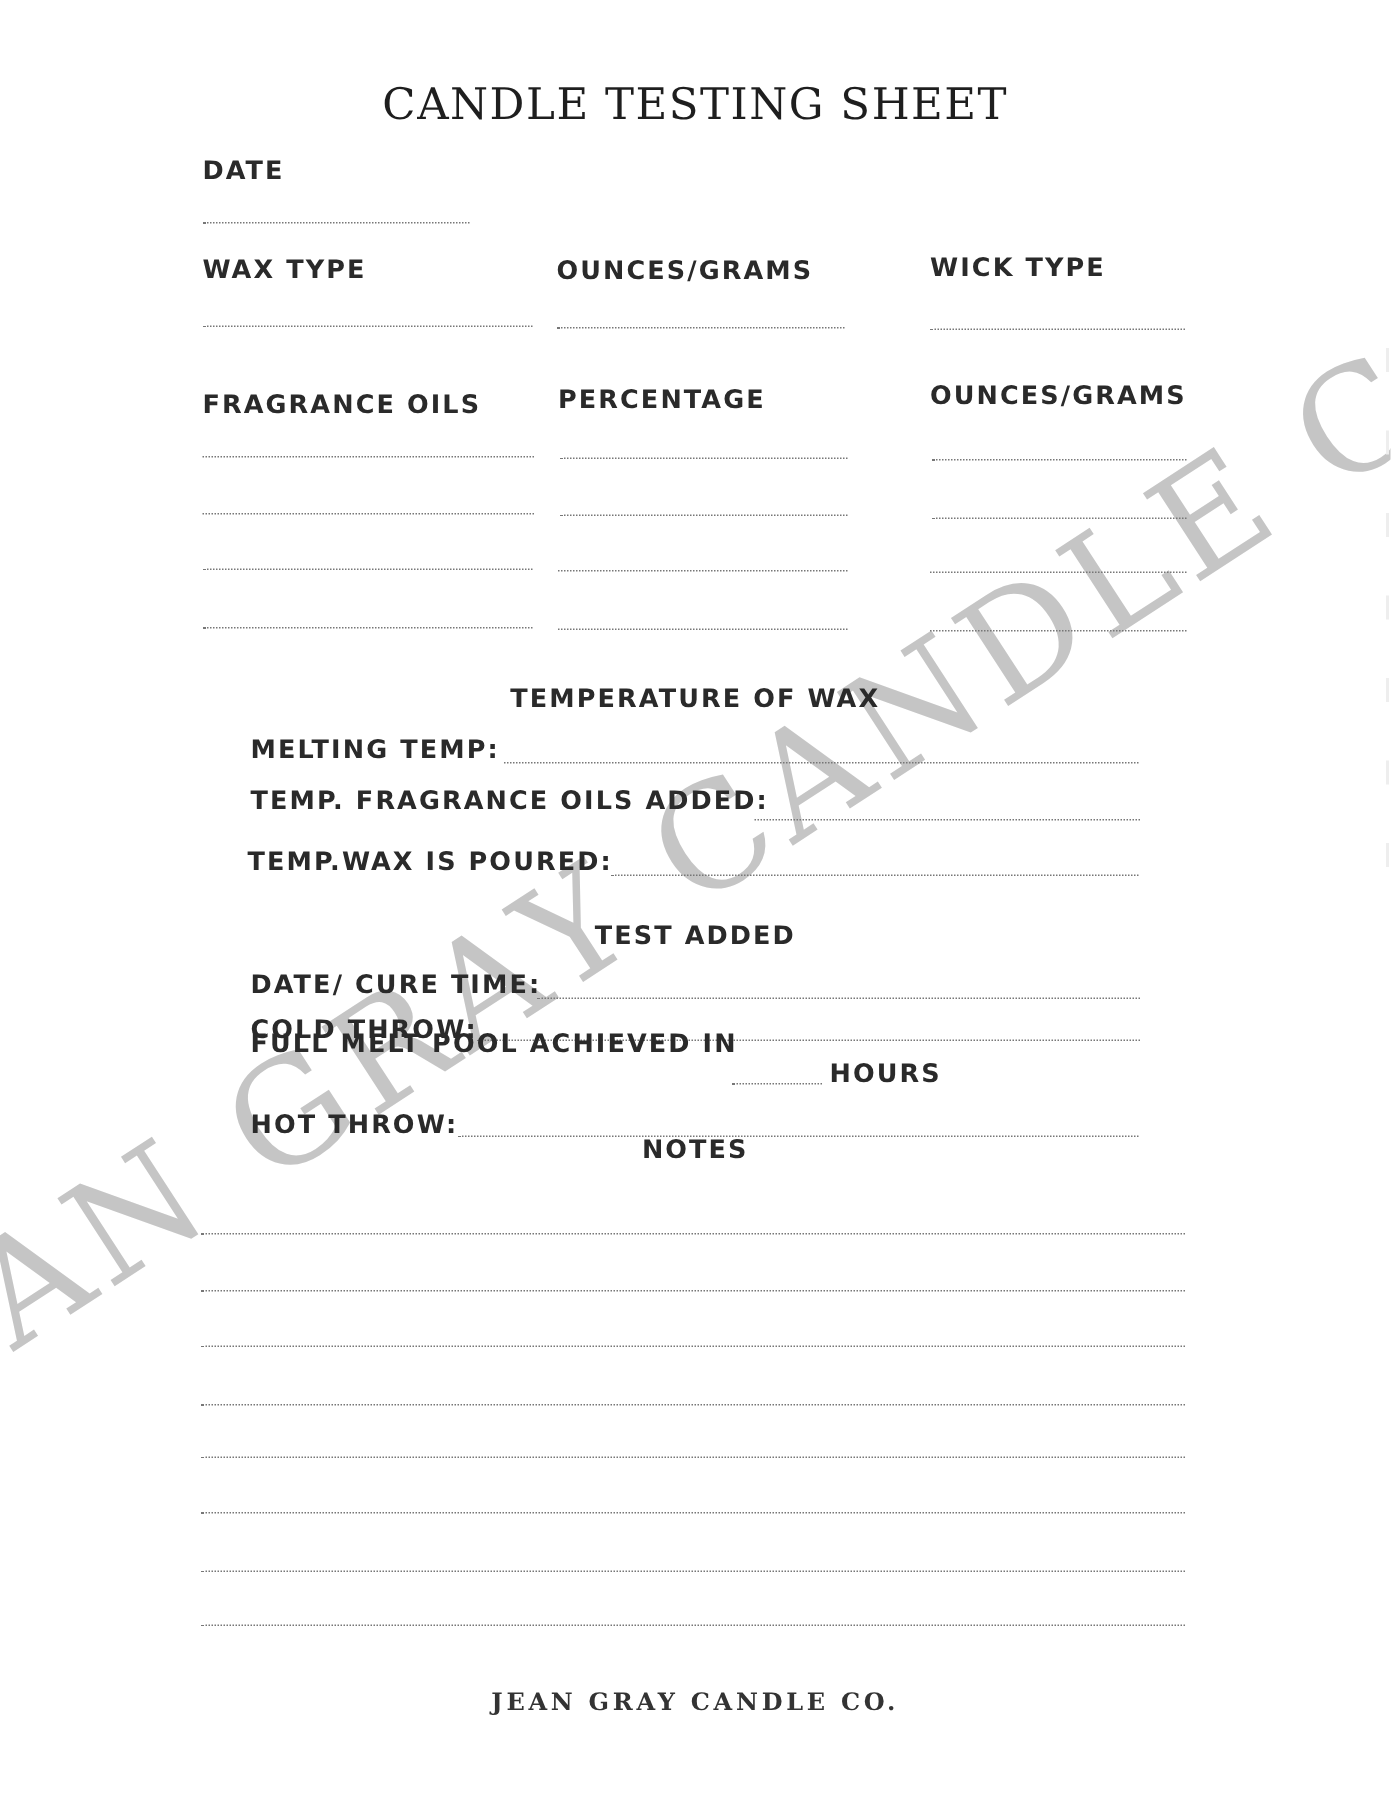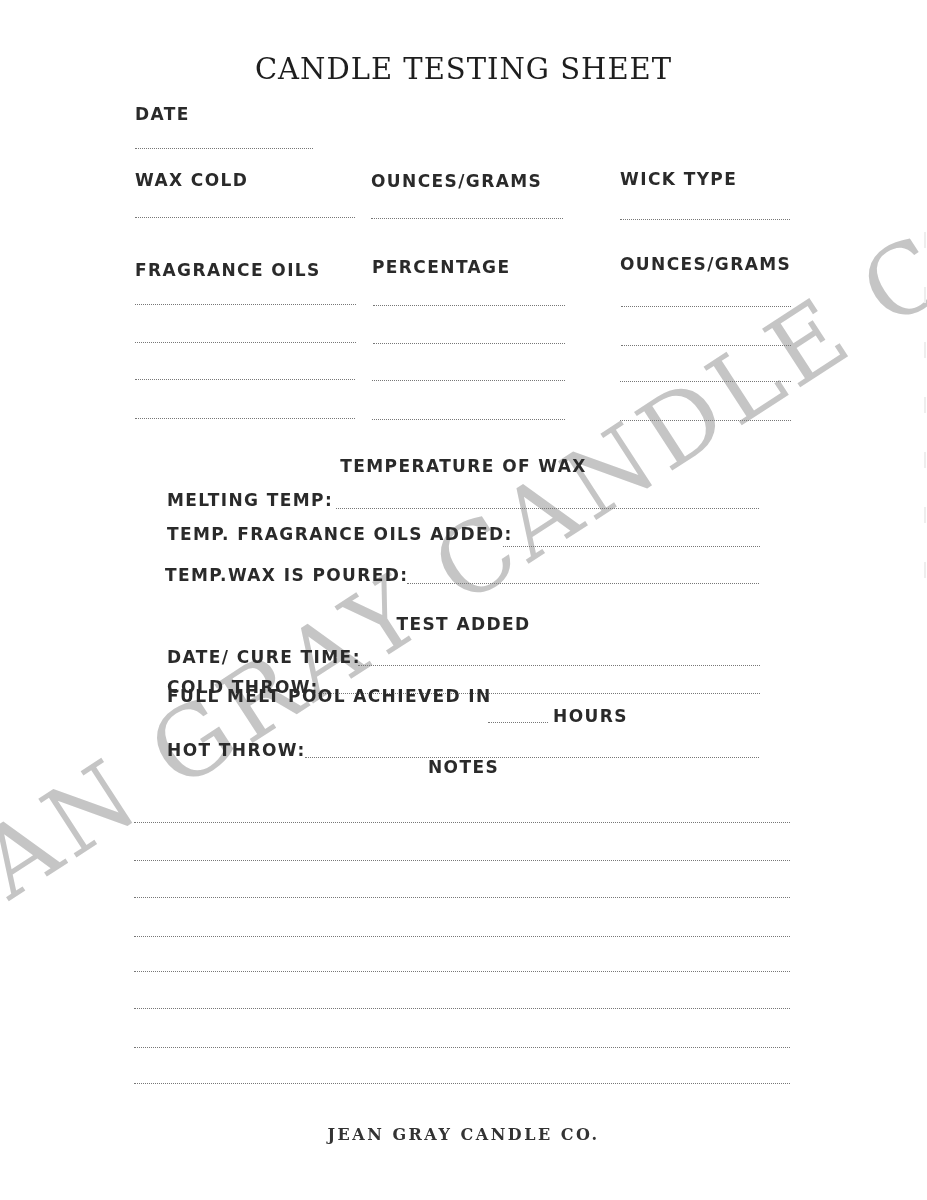--- a/index.html
+++ b/index.html
@@ -34,21 +34,21 @@
 </head>
 <body>
 
 <div class="abs watermark">JEAN GRAY CANDLE CO.</div>
 
 <div class="abs title">CANDLE TESTING SHEET</div>
 
 <div class="abs lbl" style="left:135px; top:104px;">DATE</div>
 <div class="abs line" style="left:135px; top:148px; width:178px;"></div>
 
-<div class="abs lbl" style="left:135px; top:170px;">WAX COLD</div>
+<div class="abs lbl" style="left:135px; top:170px;">WAX TYPE</div>
 <div class="abs line" style="left:135px; top:217px; width:220px;"></div>
 
 <div class="abs lbl" style="left:371px; top:171px;">OUNCES/GRAMS</div>
 <div class="abs line" style="left:371px; top:218px; width:192px;"></div>
 
 <div class="abs lbl" style="left:620px; top:169px;">WICK TYPE</div>
 <div class="abs line" style="left:620px; top:219px; width:170px;"></div>
 
 <div class="abs lbl" style="left:135px; top:260px;">FRAGRANCE OILS</div>
 <div class="abs lbl" style="left:372px; top:257px;">PERCENTAGE</div>

